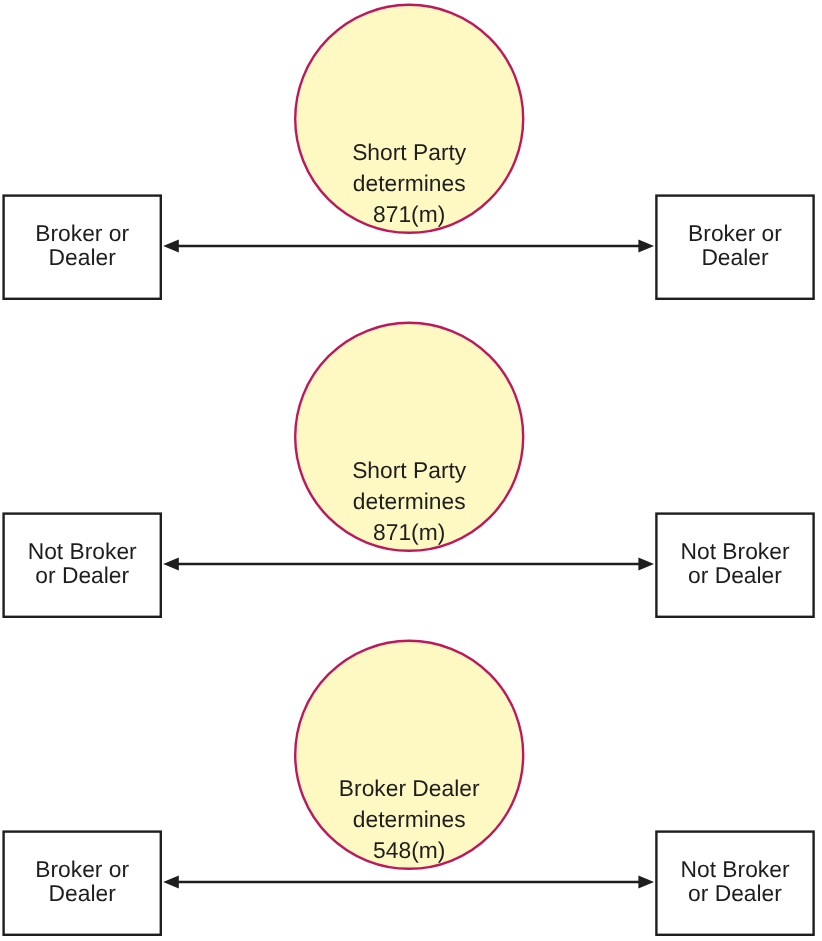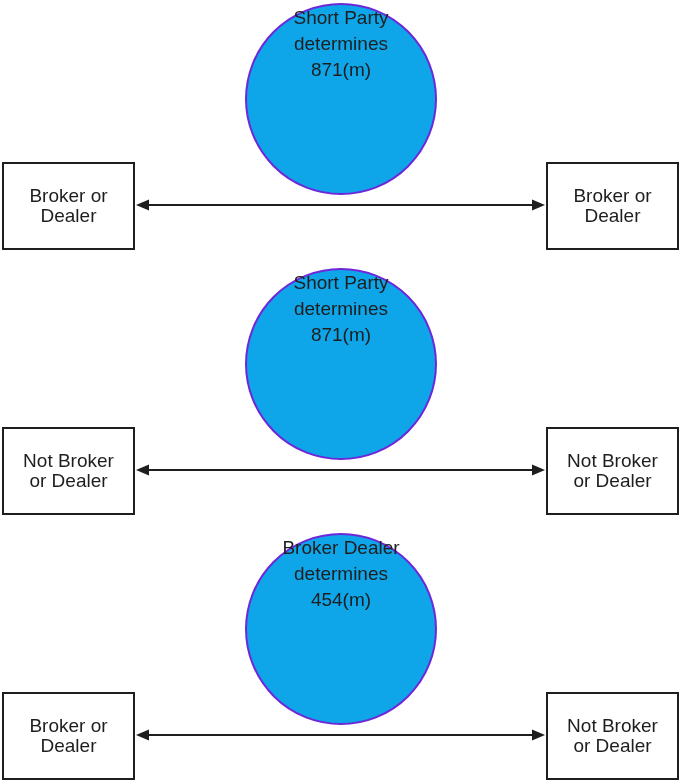--- a/index.html
+++ b/index.html
@@ -25,27 +25,27 @@
   .tier-0 { top: 0; }
   .tier-1 { top: 265px; }
   .tier-2 { top: 530px; }
 
   .circle {
     position: absolute;
     left: 245px;
     top: 3px;
     width: 192px;
     height: 192px;
-    border: 2px solid #6d28d9;
+    border: 2px solid #be185d;
     border-radius: 50%;
     box-sizing: border-box;
     display: flex;
-    align-items: flex-start;
+    align-items: flex-end;
     justify-content: center;
-    background: #0ea5e9;
+    background: #fef9c3;
   }
   .circle-text {
     text-align: center;
     white-space: pre-line;
     font-size: 19px;
     line-height: 26px;
   }
   .ebox {
     position: absolute;
     top: 162px;
@@ -118,21 +118,21 @@
     <div class="ebox ebox-right">
       <span class="ebox-text">Not Broker
 or Dealer</span>
     </div>
   </div>
 
   <div class="tier tier-2">
     <div class="circle">
       <span class="circle-text">Broker Dealer
 determines
-454(m)</span>
+548(m)</span>
     </div>
     <div class="ebox ebox-left">
       <span class="ebox-text">Broker or
 Dealer</span>
     </div>
     <svg class="arrow" viewBox="0 0 411 14" aria-hidden="true">
       <line x1="12" y1="7" x2="399" y2="7" stroke="#1e1e1e" stroke-width="2"></line>
       <polygon points="1,7 14,1.5 14,12.5" fill="#1e1e1e"></polygon>
       <polygon points="410,7 397,1.5 397,12.5" fill="#1e1e1e"></polygon>
     </svg>

